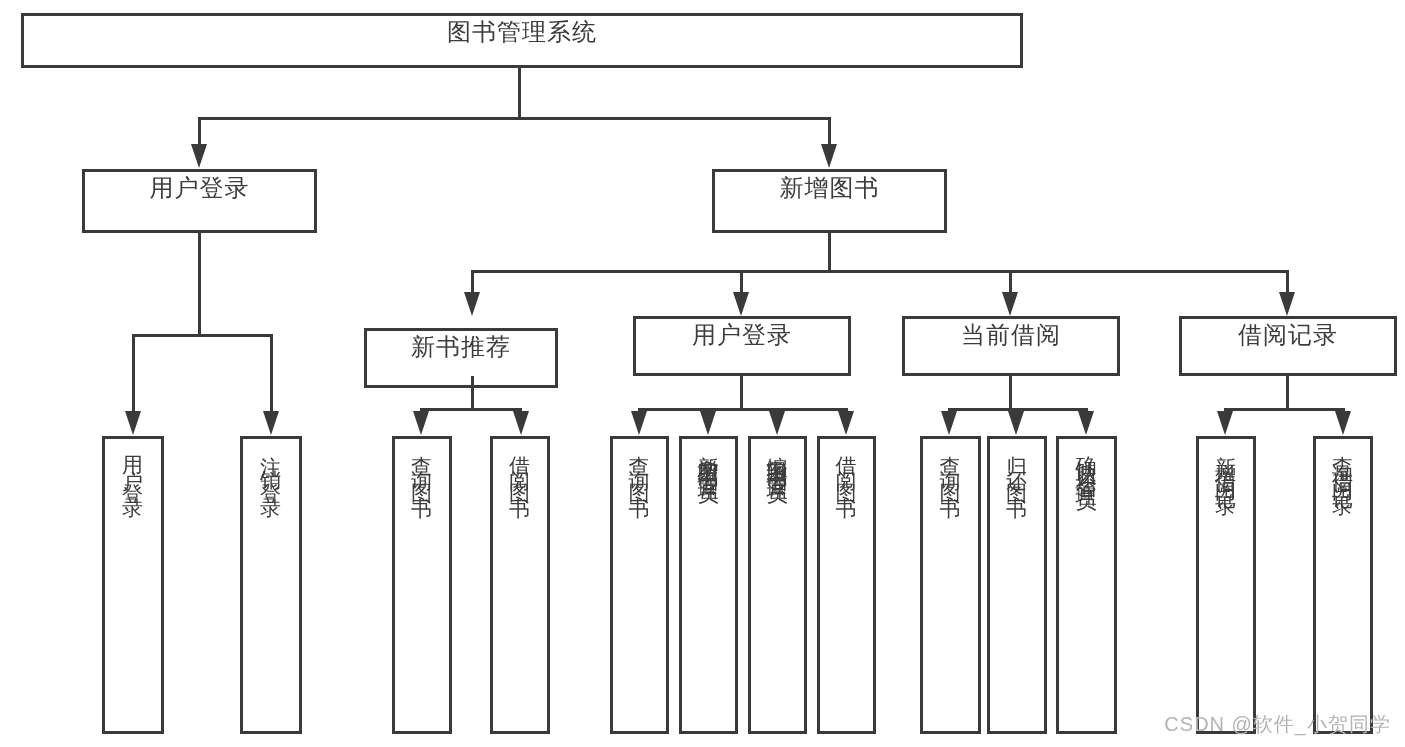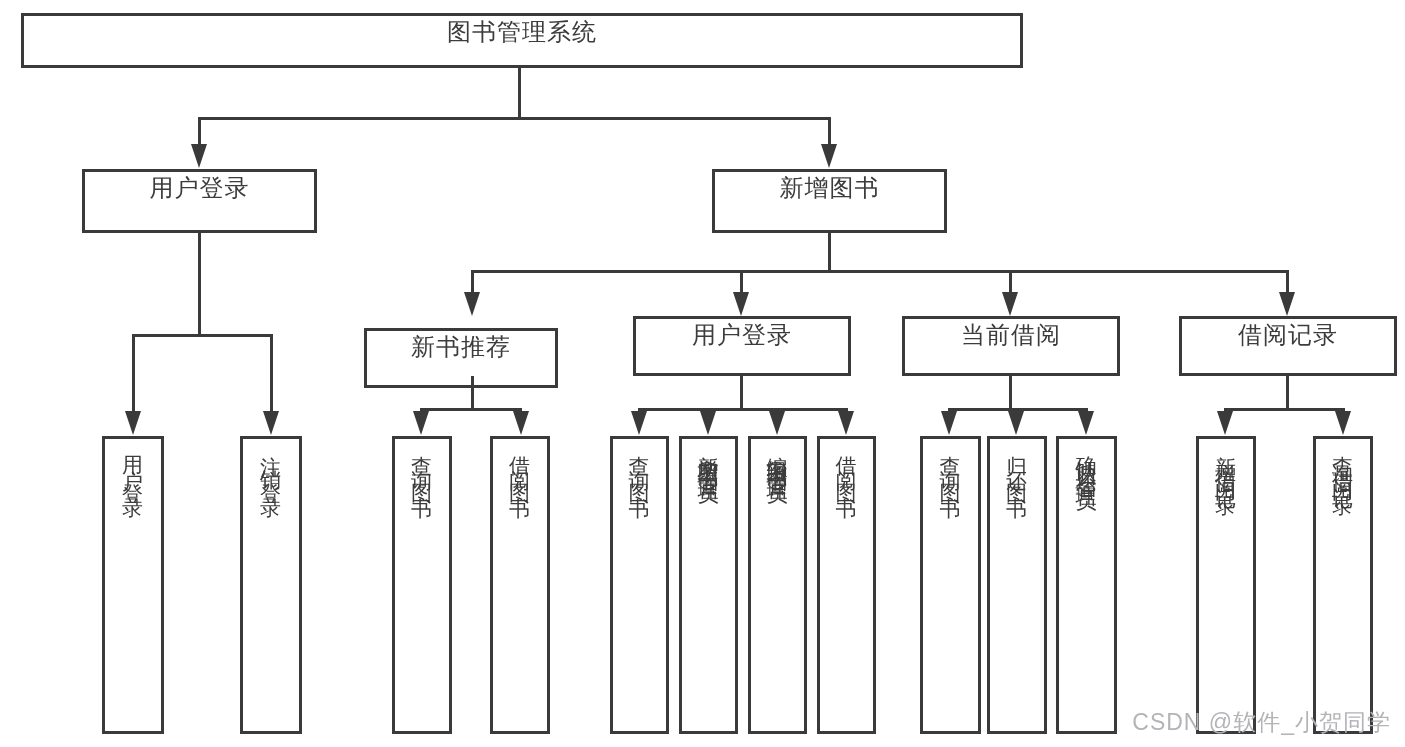--- a/index.html
+++ b/index.html
@@ -49,21 +49,21 @@
     position: absolute;
     width: 0; height: 0;
     border-left: 8px solid transparent;
     border-right: 8px solid transparent;
     border-top: 24px solid var(--line);
   }
   .watermark {
     position: absolute;
     right: 14px;
     bottom: 9px;
-    font-size: 23px;
+    font-size: 20px;
     color: #b3b3b8;
     letter-spacing: 1px;
     white-space: nowrap;
   }
 </style>
 </head>
 <body>
 
 <div class="canvas">
 

